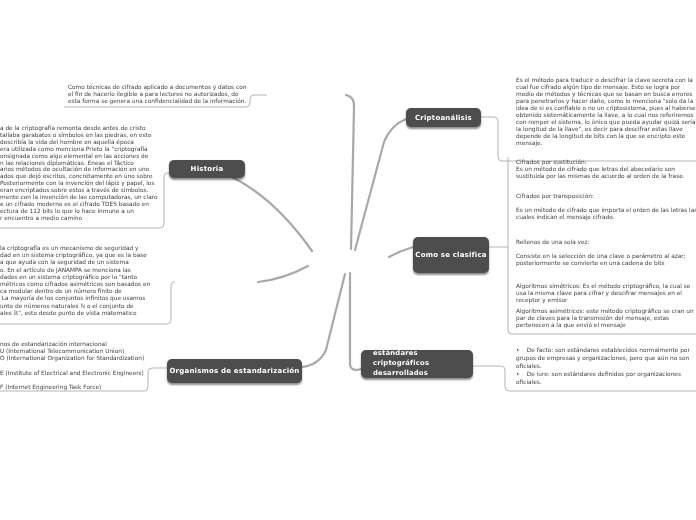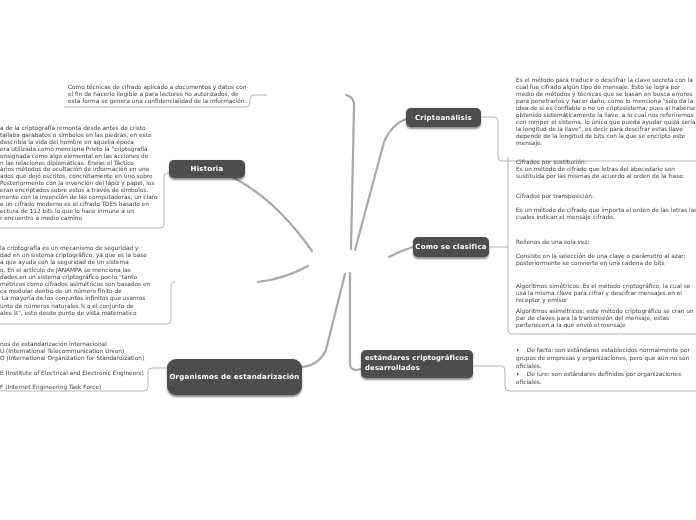--- a/index.html
+++ b/index.html
@@ -11,21 +11,21 @@
   svg.lines{position:absolute;left:0;top:0;width:696px;height:520px;}
   .connector{stroke:#a8a8a8;stroke-width:2.2;fill:none;stroke-linecap:round;}
   .bracket{stroke:#b5b5b5;stroke-width:1;fill:none;}
   .topic{
     position:absolute;background:#4d4d4d;color:#ffffff;
     font-weight:bold;font-size:7px;letter-spacing:.2px;
     display:flex;align-items:center;justify-content:center;
     border-radius:5px;box-shadow:0 1.5px 2px rgba(0,0,0,.45);
     box-sizing:border-box;white-space:pre-line;cursor:pointer;
   }
-  .topic.two-line{justify-content:flex-start;text-align:left;padding-left:4px;font-size:6.8px;line-height:1.45;}
+  .topic.two-line{justify-content:flex-start;text-align:left;padding-left:12px;font-size:6.8px;line-height:1.45;}
   .central{
     position:absolute;background:#c2243c;color:#ffffff;
     font-weight:bold;font-size:9.5px;letter-spacing:.3px;
     display:flex;align-items:center;justify-content:center;
     border-radius:6px;box-shadow:0 1.5px 2.5px rgba(0,0,0,.4);
     box-sizing:border-box;cursor:pointer;
   }
   .note{
     position:absolute;color:#3f3f3f;font-size:5.8px;line-height:7px;
     white-space:pre;cursor:text;
@@ -57,24 +57,24 @@
     <path class="bracket" d="M167,368 H152 Q148,368 148,372 V387 Q148,391 144,391 H0"></path>
     <path class="bracket" d="M473,366 H501 Q505,366 505,370 V387 Q505,391 509,391 H696"></path>
   </svg>
 
 
 
   <div class="topic" style="left:406px;top:108px;width:75px;height:19px;">Criptoanálisis</div>
 
   <div class="topic" style="left:169px;top:160px;width:76px;height:18px;text-align:center;">Historia</div>
 
-  <div class="topic" style="left:413px;top:237px;width:76px;height:20px;">Como se clasifica</div>
+  <div class="topic" style="left:413px;top:237px;width:76px;height:36px;">Como se clasifica</div>
 
 
-  <div class="topic" style="left:167px;top:359px;width:135px;height:36px;border-radius:9px;">Organismos de estandarización</div>
+  <div class="topic" style="left:167px;top:359px;width:135px;height:24px;">Organismos de estandarización</div>
 
   <div class="topic two-line" style="left:361px;top:350px;width:112px;height:28px;">estándares criptográficos
 desarrollados</div>
 
   <div class="note" style="left:68px;top:84px;">Como técnicas de cifrado aplicado a documentos y datos con
 el fin de hacerlo ilegible a para lectores no autorizados, de
 esta forma se genera una confidencialidad de la información.</div>
 
   <div class="note" style="left:516px;top:77px;">Es el método para traducir o descifrar la clave secreta con la
 cual fue cifrado algún tipo de mensaje. Esto se logra por

